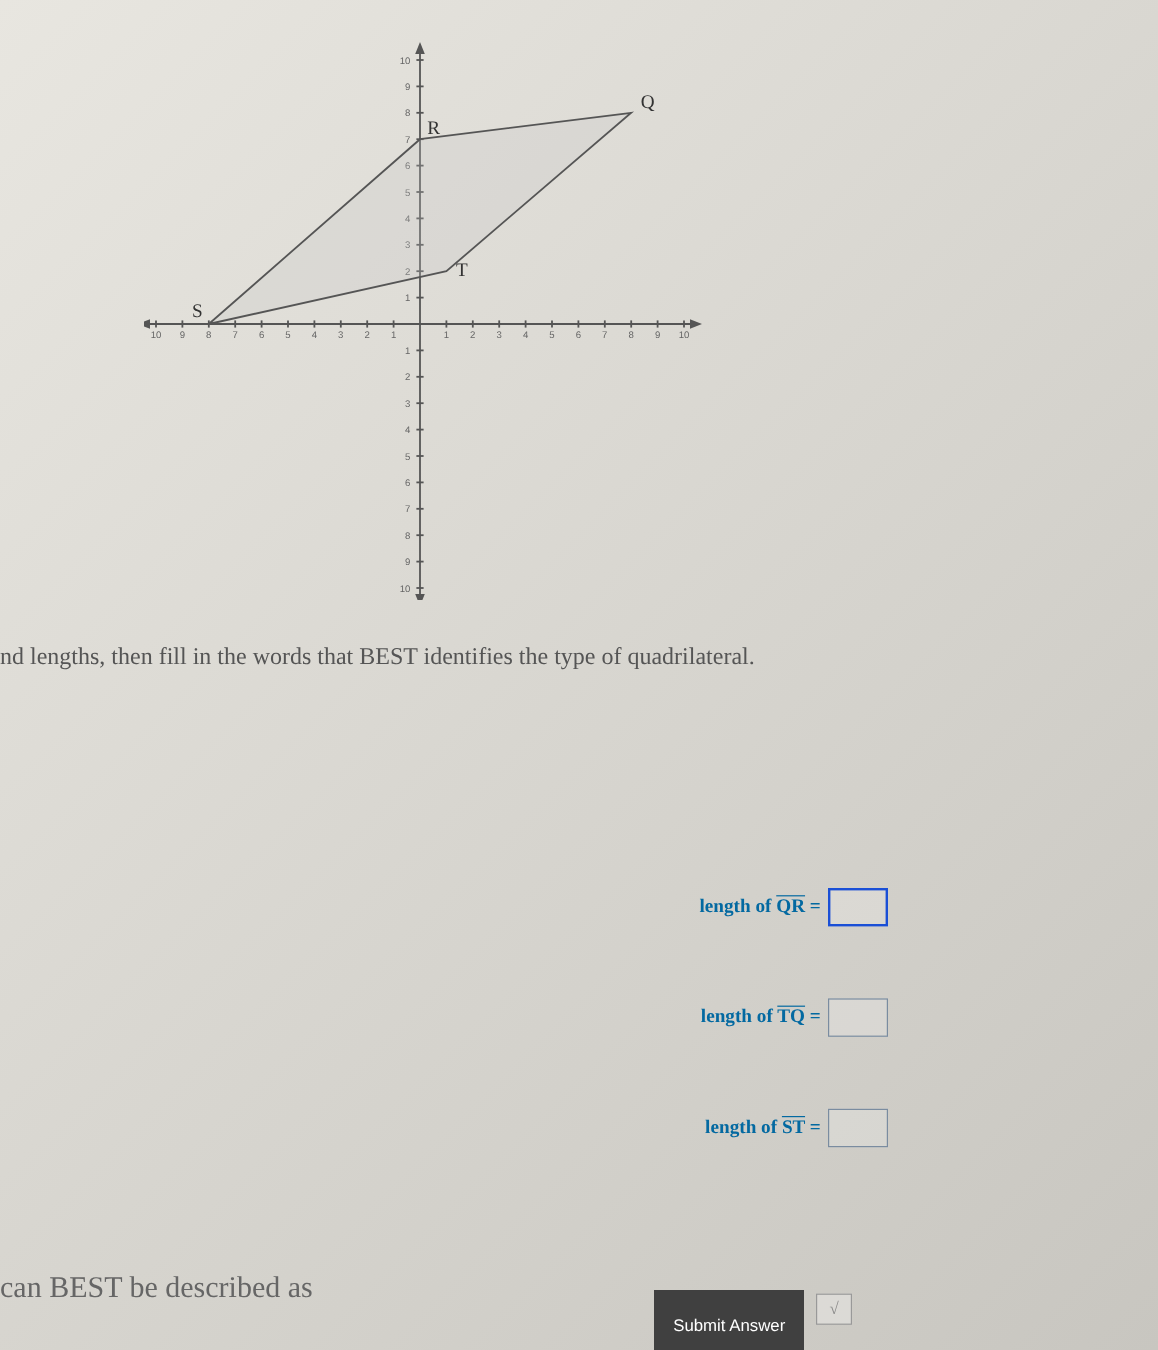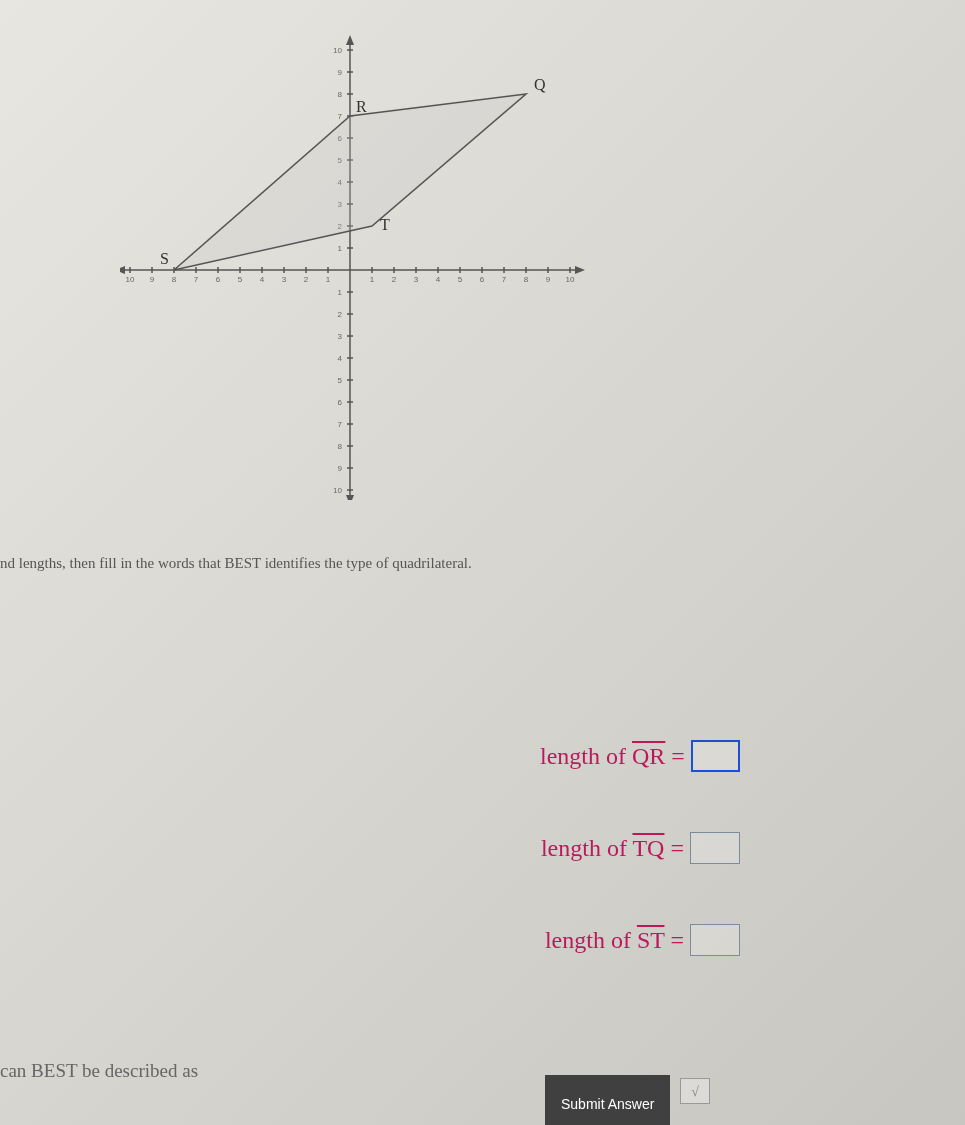--- a/index.html
+++ b/index.html
@@ -17,30 +17,31 @@
   .graph-container {
     position: absolute;
     left: 120px;
     top: 0px;
     width: 540px;
     height: 500px;
   }
   .instruction {
     position: absolute;
     left: 0px;
-    top: 555px;
-    font-size: 15px;
+    top: 536px;
+    font-size: 20px;
     color: #555;
   }
   .answers {
     position: absolute;
     left: 540px;
     top: 740px;
-    font-size: 24px;
-    color: #be185d;
+    font-size: 16px;
+    color: #0369a1;
+    font-weight: bold;
   }
   .answer-row {
     margin-bottom: 60px;
     display: flex;
     align-items: center;
     justify-content: flex-end;
     width: 200px;
   }
   .answer-label { white-space: nowrap; }
   .overline { text-decoration: overline; }
@@ -53,21 +54,21 @@
     margin-left: 6px;
     vertical-align: middle;
   }
   .answer-box.active {
     border: 2px solid #1a4fd6;
   }
   .described {
     position: absolute;
     left: 0px;
     top: 1060px;
-    font-size: 19px;
+    font-size: 25px;
     color: #666;
   }
   .submit-btn {
     position: absolute;
     left: 545px;
     top: 1075px;
     background: #404040;
     color: #fff;
     font-family: Arial, sans-serif;
     font-size: 14px;

